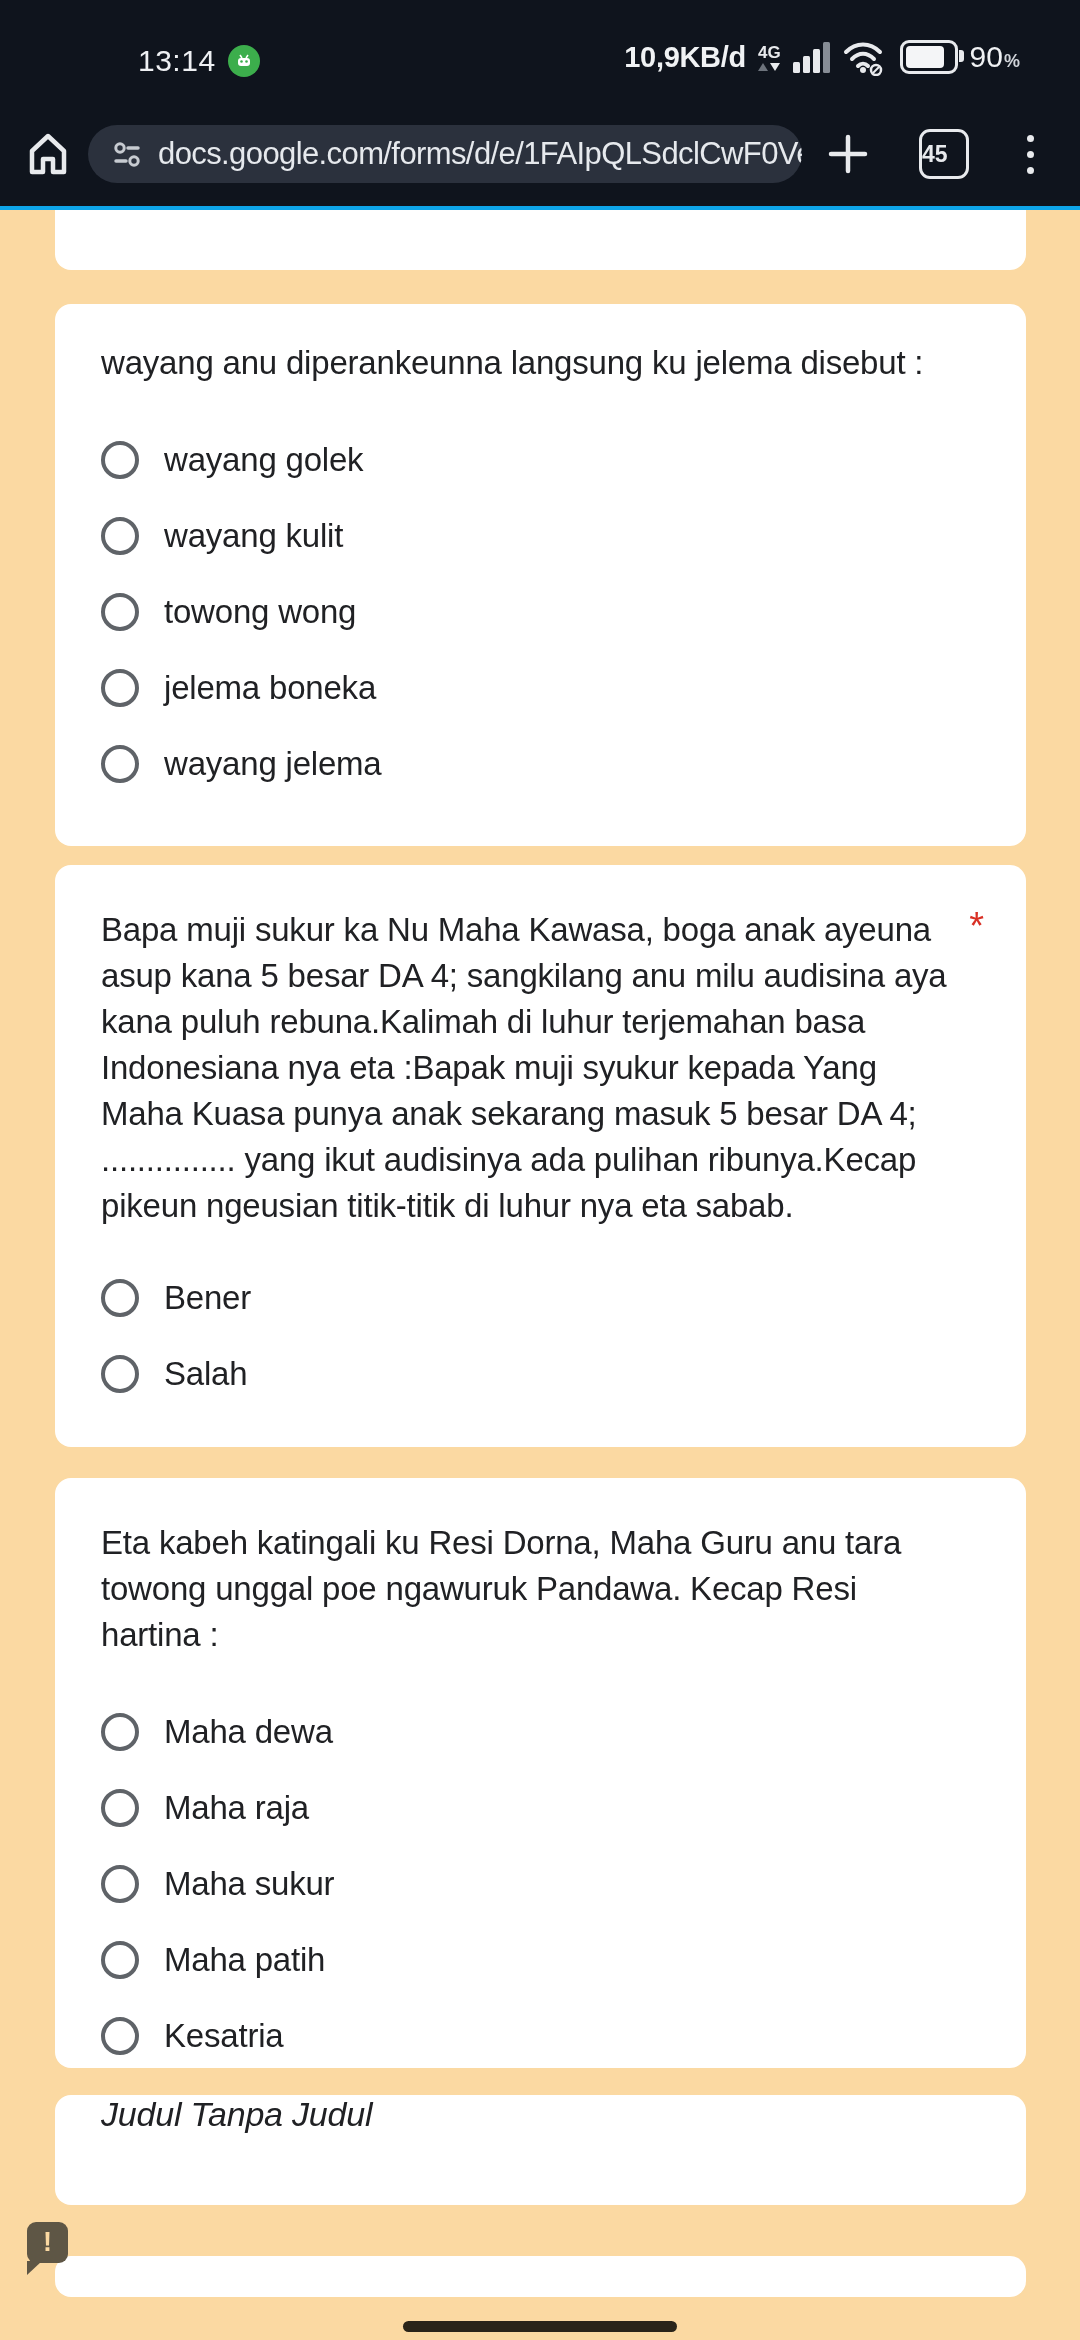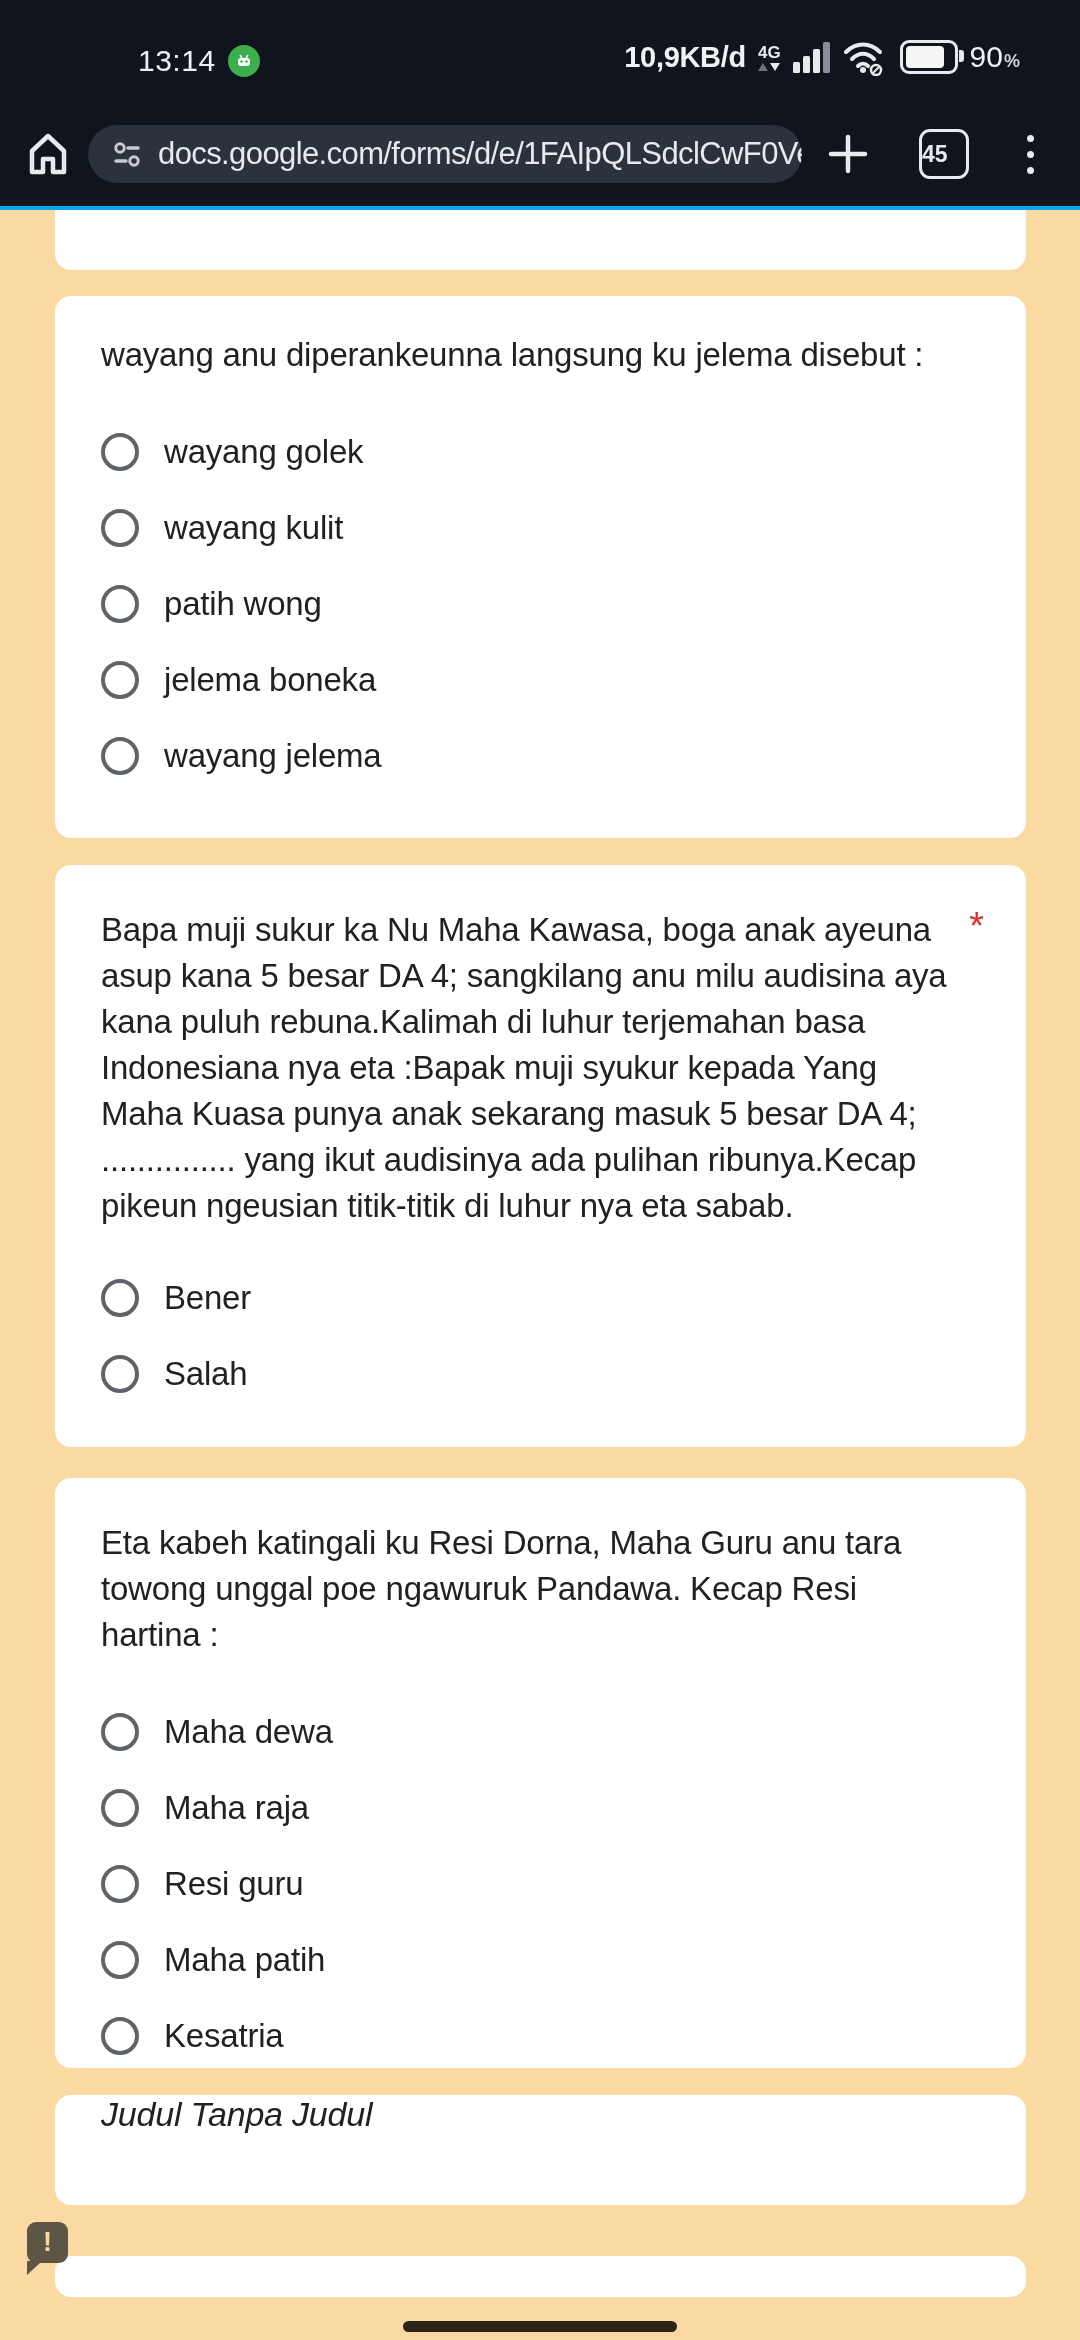--- a/index.html
+++ b/index.html
@@ -48,21 +48,21 @@
   .tune-ic{margin-left:22px;flex:0 0 auto;}
   .url-text{margin-left:14px;font-size:31px;letter-spacing:-.6px;color:#e6e9ed;white-space:nowrap;}
   .plus-btn{margin-left:23px;width:46px;height:46px;display:flex;align-items:center;justify-content:center;}
   .tab-btn{margin-left:48px;width:44px;height:44px;border:3.5px solid #e8eaed;border-radius:11px;display:flex;align-items:center;justify-content:flex-start;}
   .tab-num{font-size:23px;font-weight:700;color:#e8eaed;}
   .kebab{margin-left:58px;display:flex;flex-direction:column;gap:9px;}
   .kebab i{width:7px;height:7px;border-radius:50%;background:#e8eaed;display:block;}
   
   .card{position:absolute;left:55px;width:971px;background:#ffffff;border-radius:16px;}
   .card-top-partial{top:210px;height:60px;border-radius:0 0 16px 16px;}
-  .card-q1{top:296px;height:542px;}
+  .card-q1{top:304px;height:542px;}
   .card-q2{top:865px;height:582px;}
   .card-q3{top:1478px;height:590px;}
   .card-title{top:2095px;height:110px;display:flex;font-style:italic;}
   .card-bottom-partial{top:2256px;height:41px;}
   .q-text{
     padding:0 66px 0 46px;margin:0;font-size:33px;line-height:46px;
     letter-spacing:-.2px;color:#202124;
   }
   .card-q1 .q-text{padding-top:36px;}
   .card-q2 .q-text{padding-top:42px;}
@@ -181,21 +181,21 @@
     <div class="option">
       <span class="radio"></span>
       <span class="opt-label">wayang golek</span>
     </div>
     <div class="option">
       <span class="radio"></span>
       <span class="opt-label">wayang kulit</span>
     </div>
     <div class="option">
       <span class="radio"></span>
-      <span class="opt-label">patih wong</span>
+      <span class="opt-label">towong wong</span>
     </div>
     <div class="option">
       <span class="radio"></span>
       <span class="opt-label">jelema boneka</span>
     </div>
     <div class="option">
       <span class="radio"></span>
       <span class="opt-label">wayang jelema</span>
     </div>
   </div>
@@ -222,21 +222,21 @@
     <div class="option">
       <span class="radio"></span>
       <span class="opt-label">Maha dewa</span>
     </div>
     <div class="option">
       <span class="radio"></span>
       <span class="opt-label">Maha raja</span>
     </div>
     <div class="option">
       <span class="radio"></span>
-      <span class="opt-label">Resi guru</span>
+      <span class="opt-label">Maha sukur</span>
     </div>
     <div class="option">
       <span class="radio"></span>
       <span class="opt-label">Maha patih</span>
     </div>
     <div class="option">
       <span class="radio"></span>
       <span class="opt-label">Kesatria</span>
     </div>
   </div>

